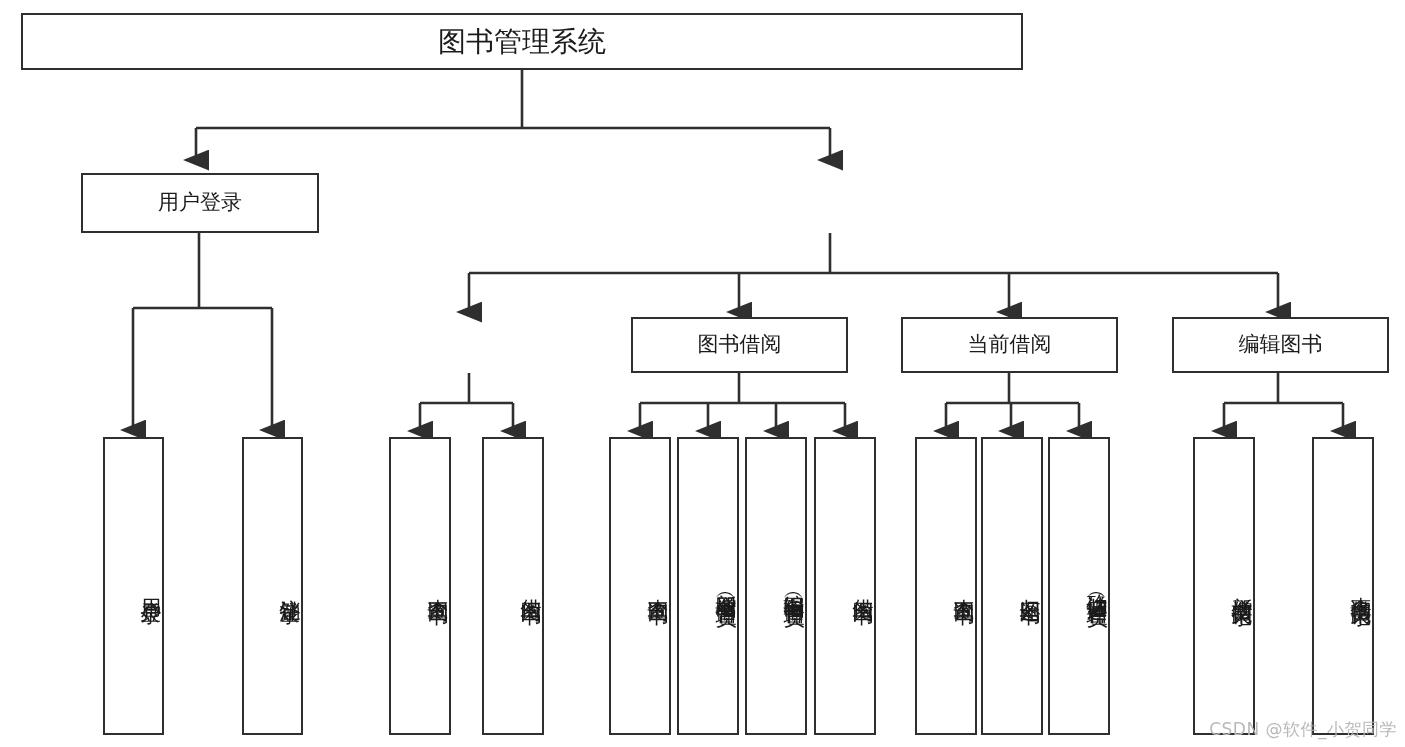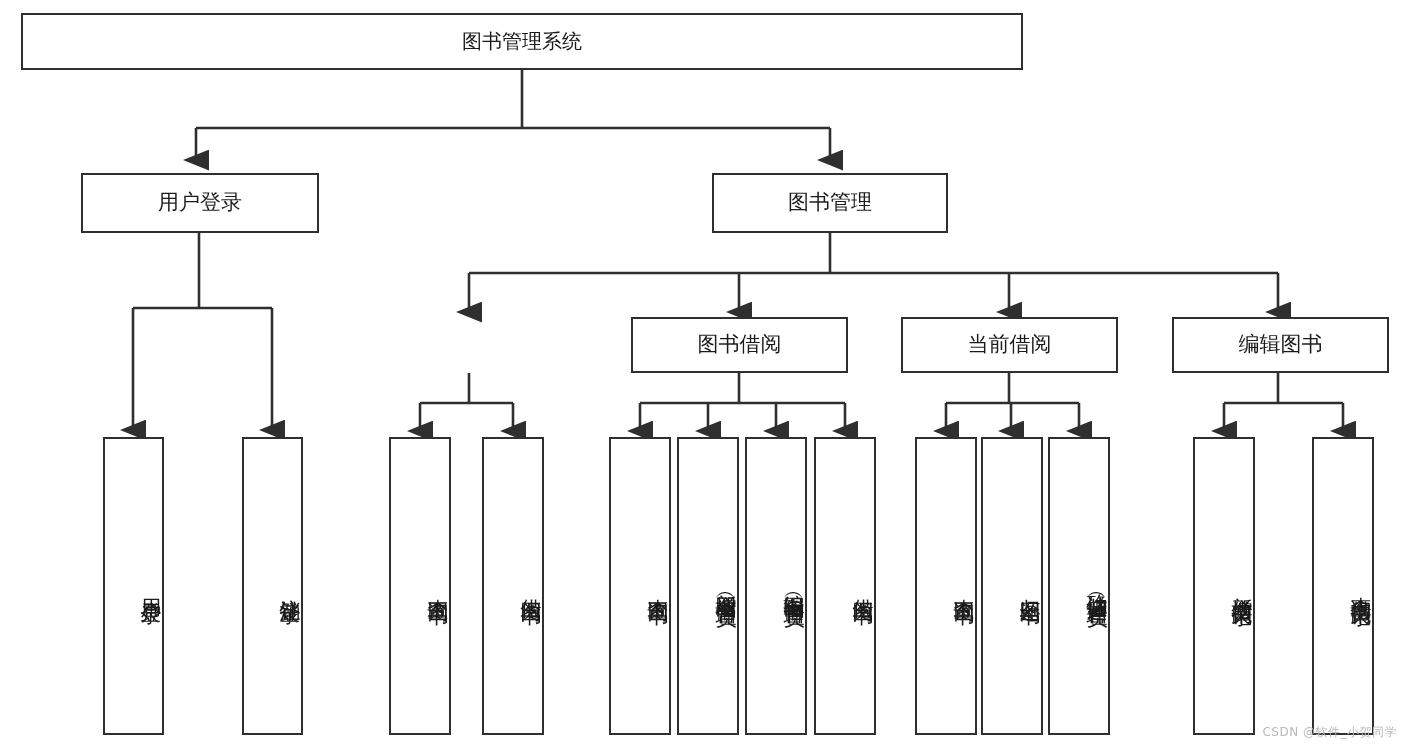--- a/index.html
+++ b/index.html
@@ -36,40 +36,40 @@
     justify-content: center;
     color: #1b1b1b;
     line-height: 1.12;
     text-align: center;
     z-index: 2;
   }
   .node.h {
     font-size: 21px;
   }
   .node.root {
-    font-size: 20px;
+    font-size: 28px;
   }
   .node.v {
     font-size: 21px;
     writing-mode: vertical-rl;
     text-orientation: upright;
     letter-spacing: 2px;
     padding: 6px 0;
     align-items: flex-start;
     justify-content: center;
   }
   .node.v .lbl {
     writing-mode: vertical-rl;
     text-orientation: upright;
   }
   .watermark {
     position: absolute;
     right: 8px;
     bottom: 6px;
-    font-size: 12px;
+    font-size: 17px;
     color: #b9b9b9;
     letter-spacing: 0.5px;
     z-index: 5;
     white-space: nowrap;
   }
 </style>
 </head>
 <body>
 
 <div id="canvas">
@@ -126,23 +126,20 @@
   </svg>
 
   <div class="node root" style="left:21px; top:13px; width:1002px; height:57px;">
     <span class="lbl">图书管理系统</span>
   </div>
 
   <div class="node h" style="left:81px; top:173px; width:238px; height:60px;">
     <span class="lbl">用户登录</span>
   </div>
 
-  <div class="node h" style="left:712px; top:173px; width:236px; height:60px;">
-    <span class="lbl">图书管理</span>
-  </div>
 
 
   <div class="node h" style="left:901px; top:317px; width:217px; height:56px;">
     <span class="lbl">当前借阅</span>
   </div>
 
   <div class="node h" style="left:631px; top:317px; width:217px; height:56px;">
     <span class="lbl">图书借阅</span>
   </div>
 

